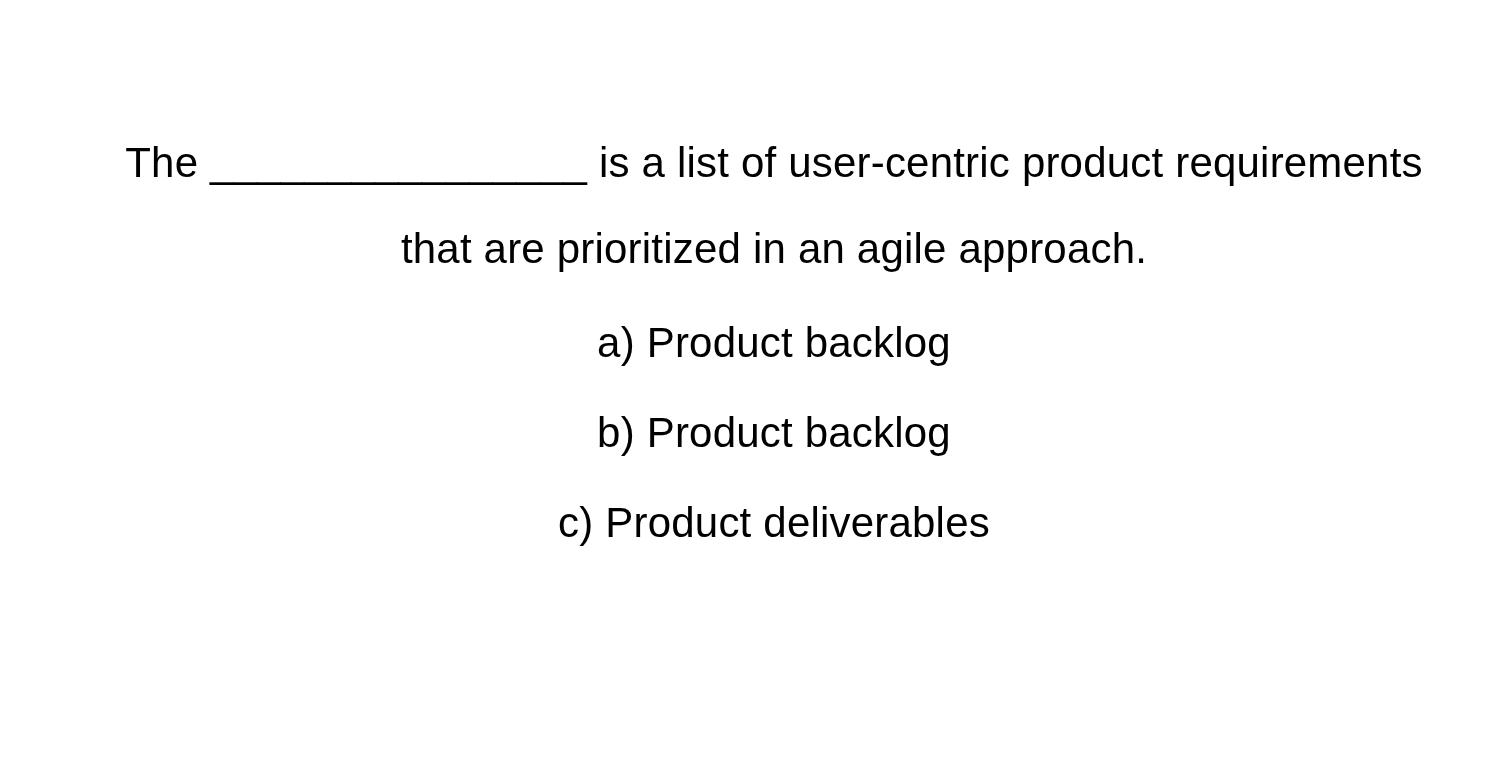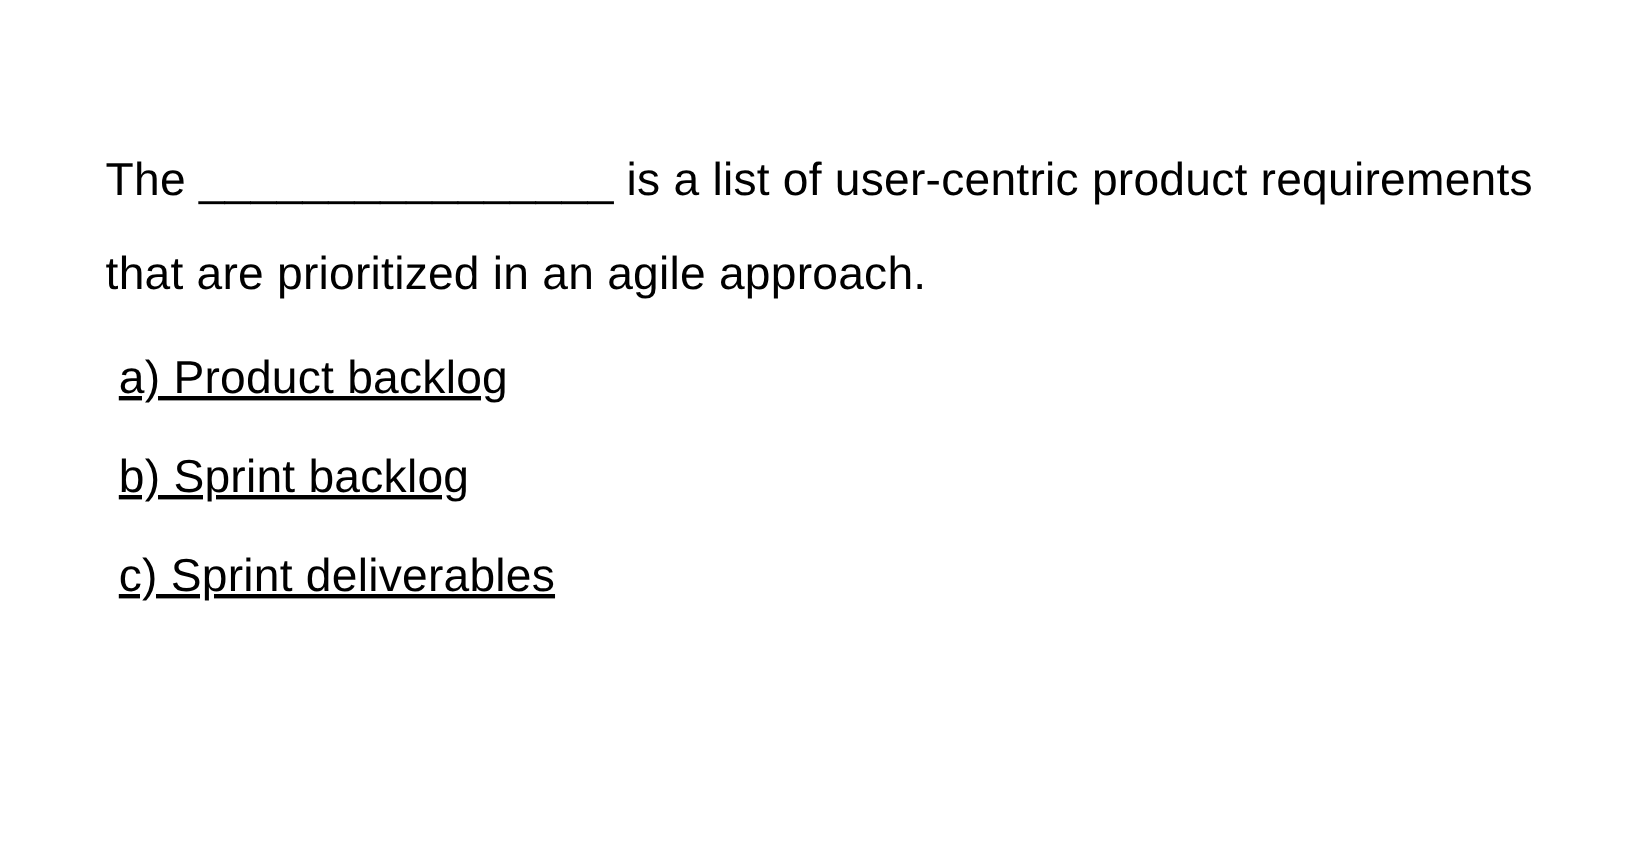--- a/index.html
+++ b/index.html
@@ -1,18 +1,19 @@
 <!DOCTYPE html>
 <html><head>
   <meta charset="utf-8">
   <style>
     * {
       margin: 12px;
       padding: 0;
       box-sizing: border-box;
+      text-align: center;
     }
     body {
       width: 1500px;
       height: 776px;
       background: #ffffff;
       font-family: -apple-system, BlinkMacSystemFont, "Segoe UI", Helvetica, Arial, sans-serif;
       color: #000000;
       padding: 84px 60px 60px 60px;
     }
     .question-stem {
@@ -21,24 +22,23 @@
       letter-spacing: 0.2px;
       margin-bottom: 8px;
     }
     .options {
       font-size: 42px;
       line-height: 1.85;
       letter-spacing: 0.2px;
     }
     .option {
       display: block;
-      text-decoration: underline;
     }
   </style>
 </head>
 <body>
 
 <div class="question-stem">The ________________ is a list of user-centric product requirements that are prioritized in an agile approach.</div>
 <div class="options">
   <span class="option">a) Product backlog</span>
-  <span class="option">b) Sprint backlog</span>
-  <span class="option">c) Sprint deliverables</span>
+  <span class="option">b) Product backlog</span>
+  <span class="option">c) Product deliverables</span>
 </div>
 
 </body></html>

